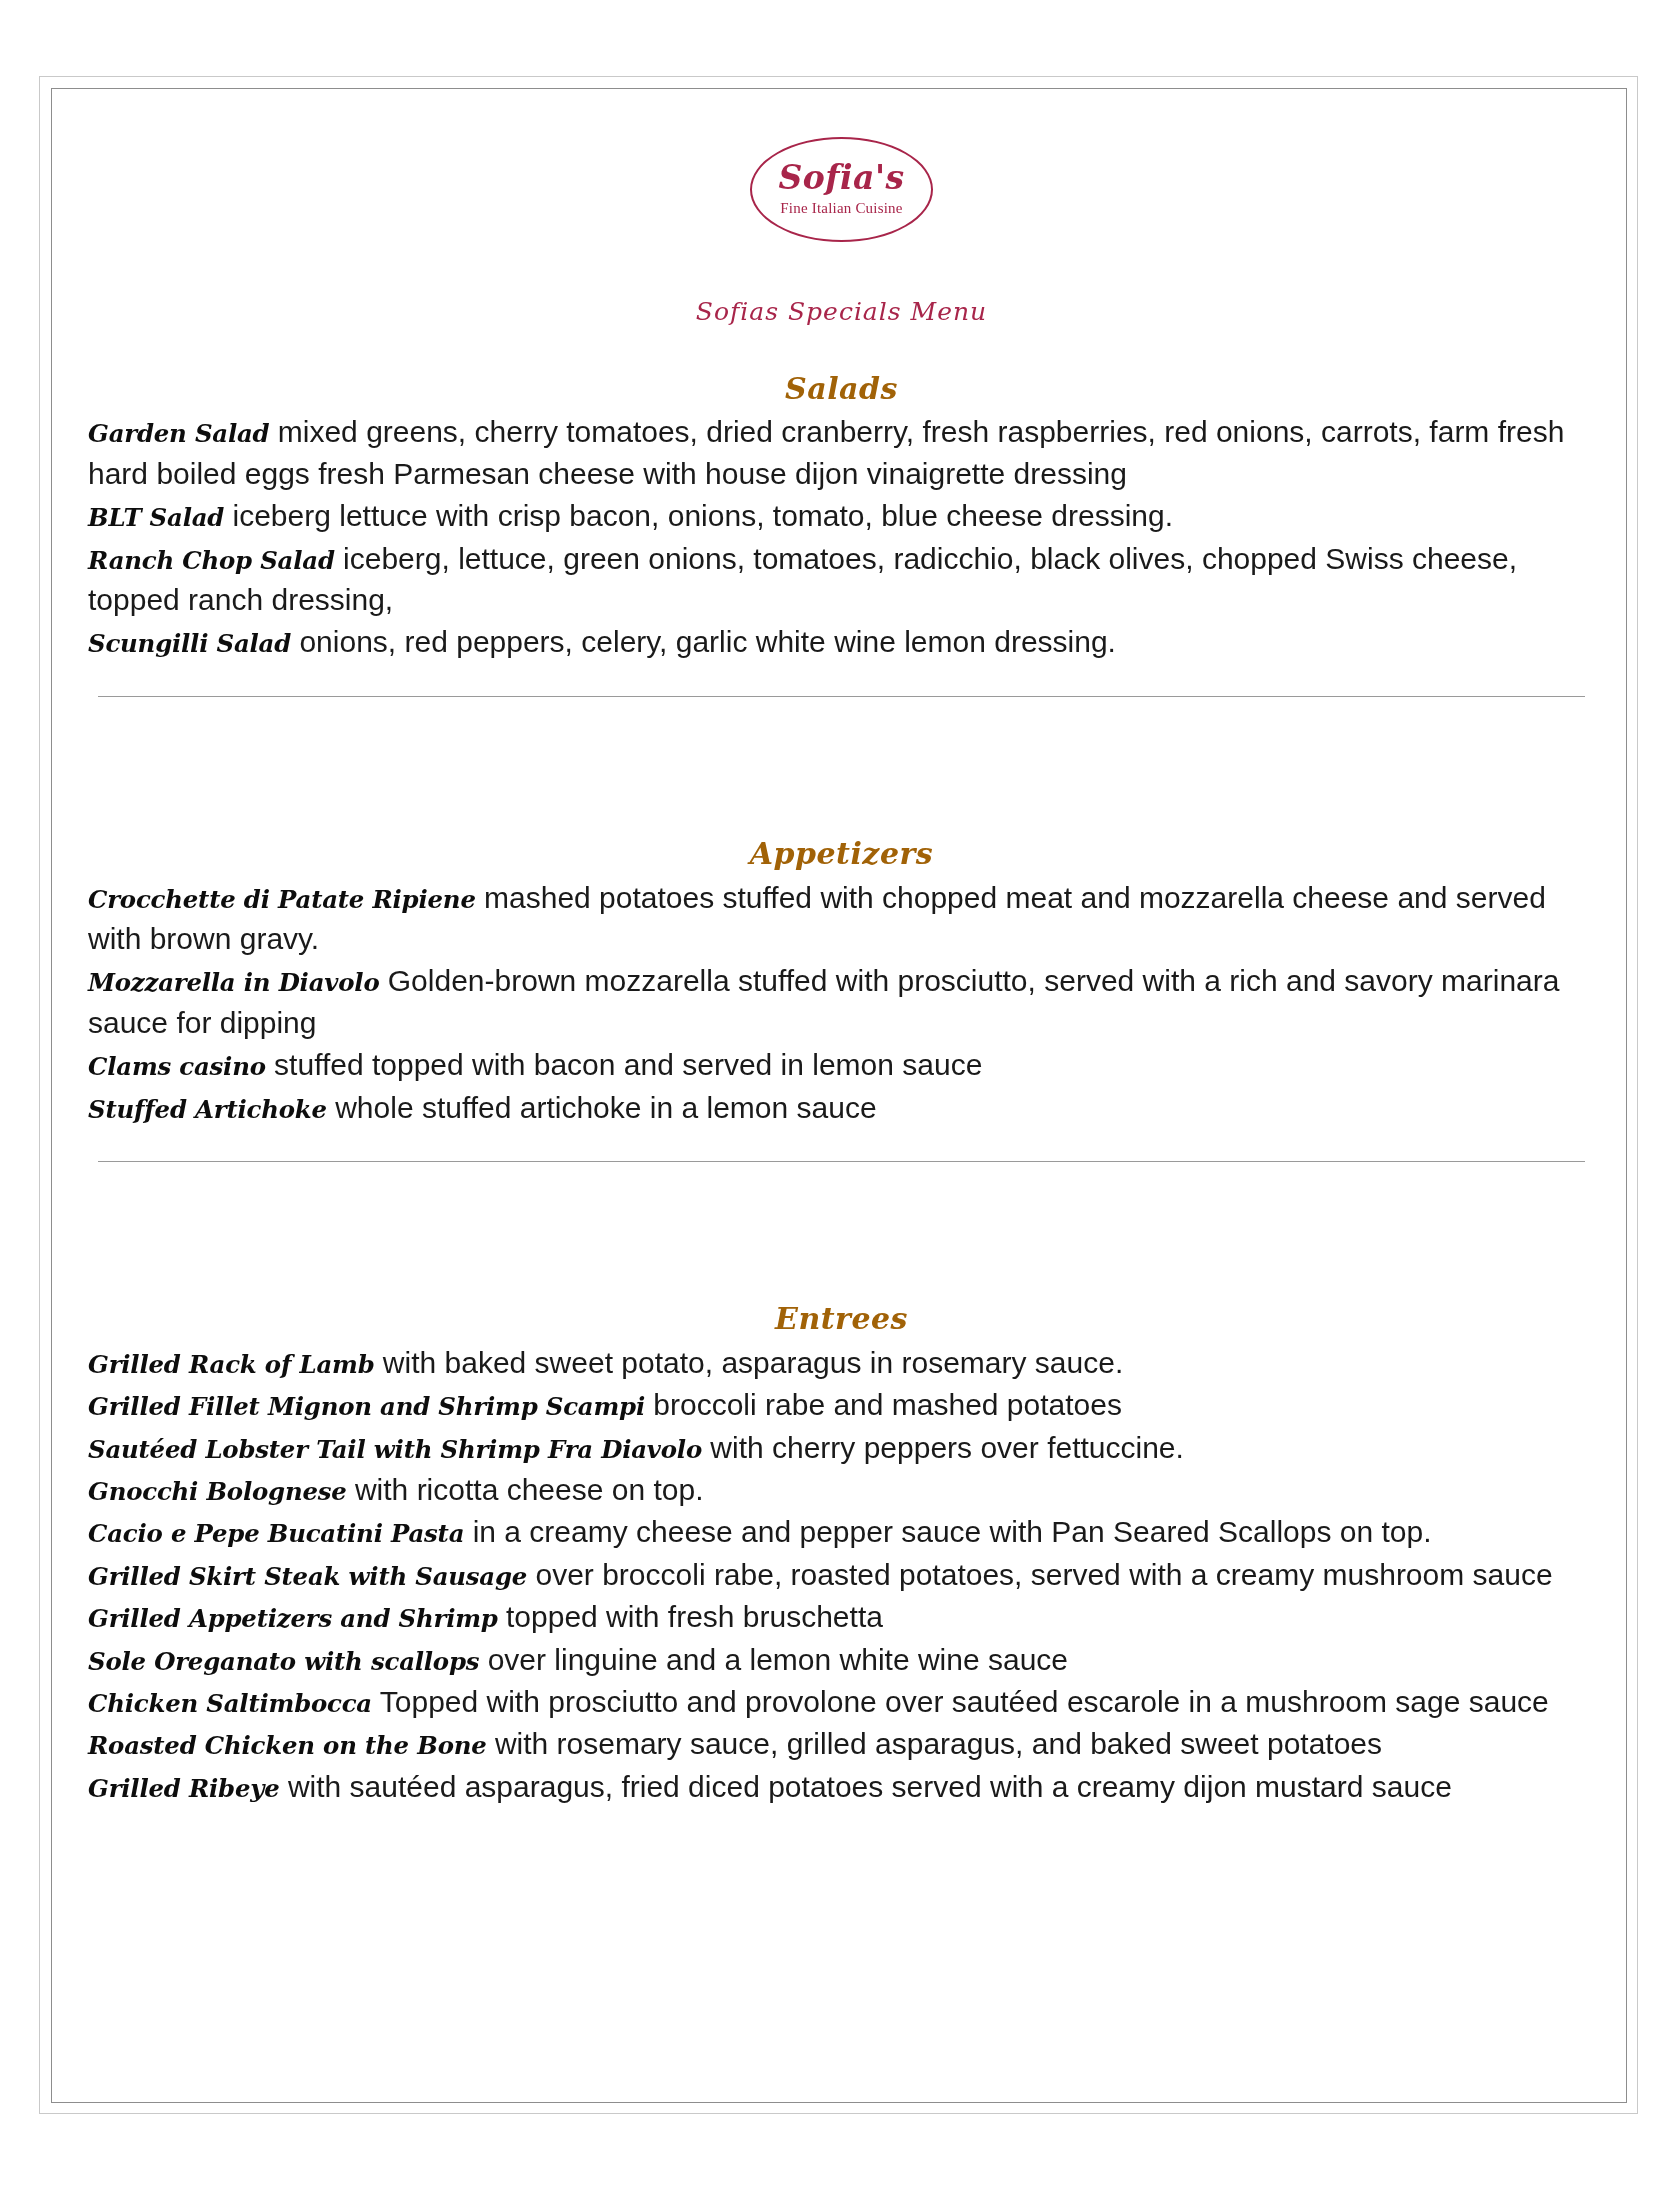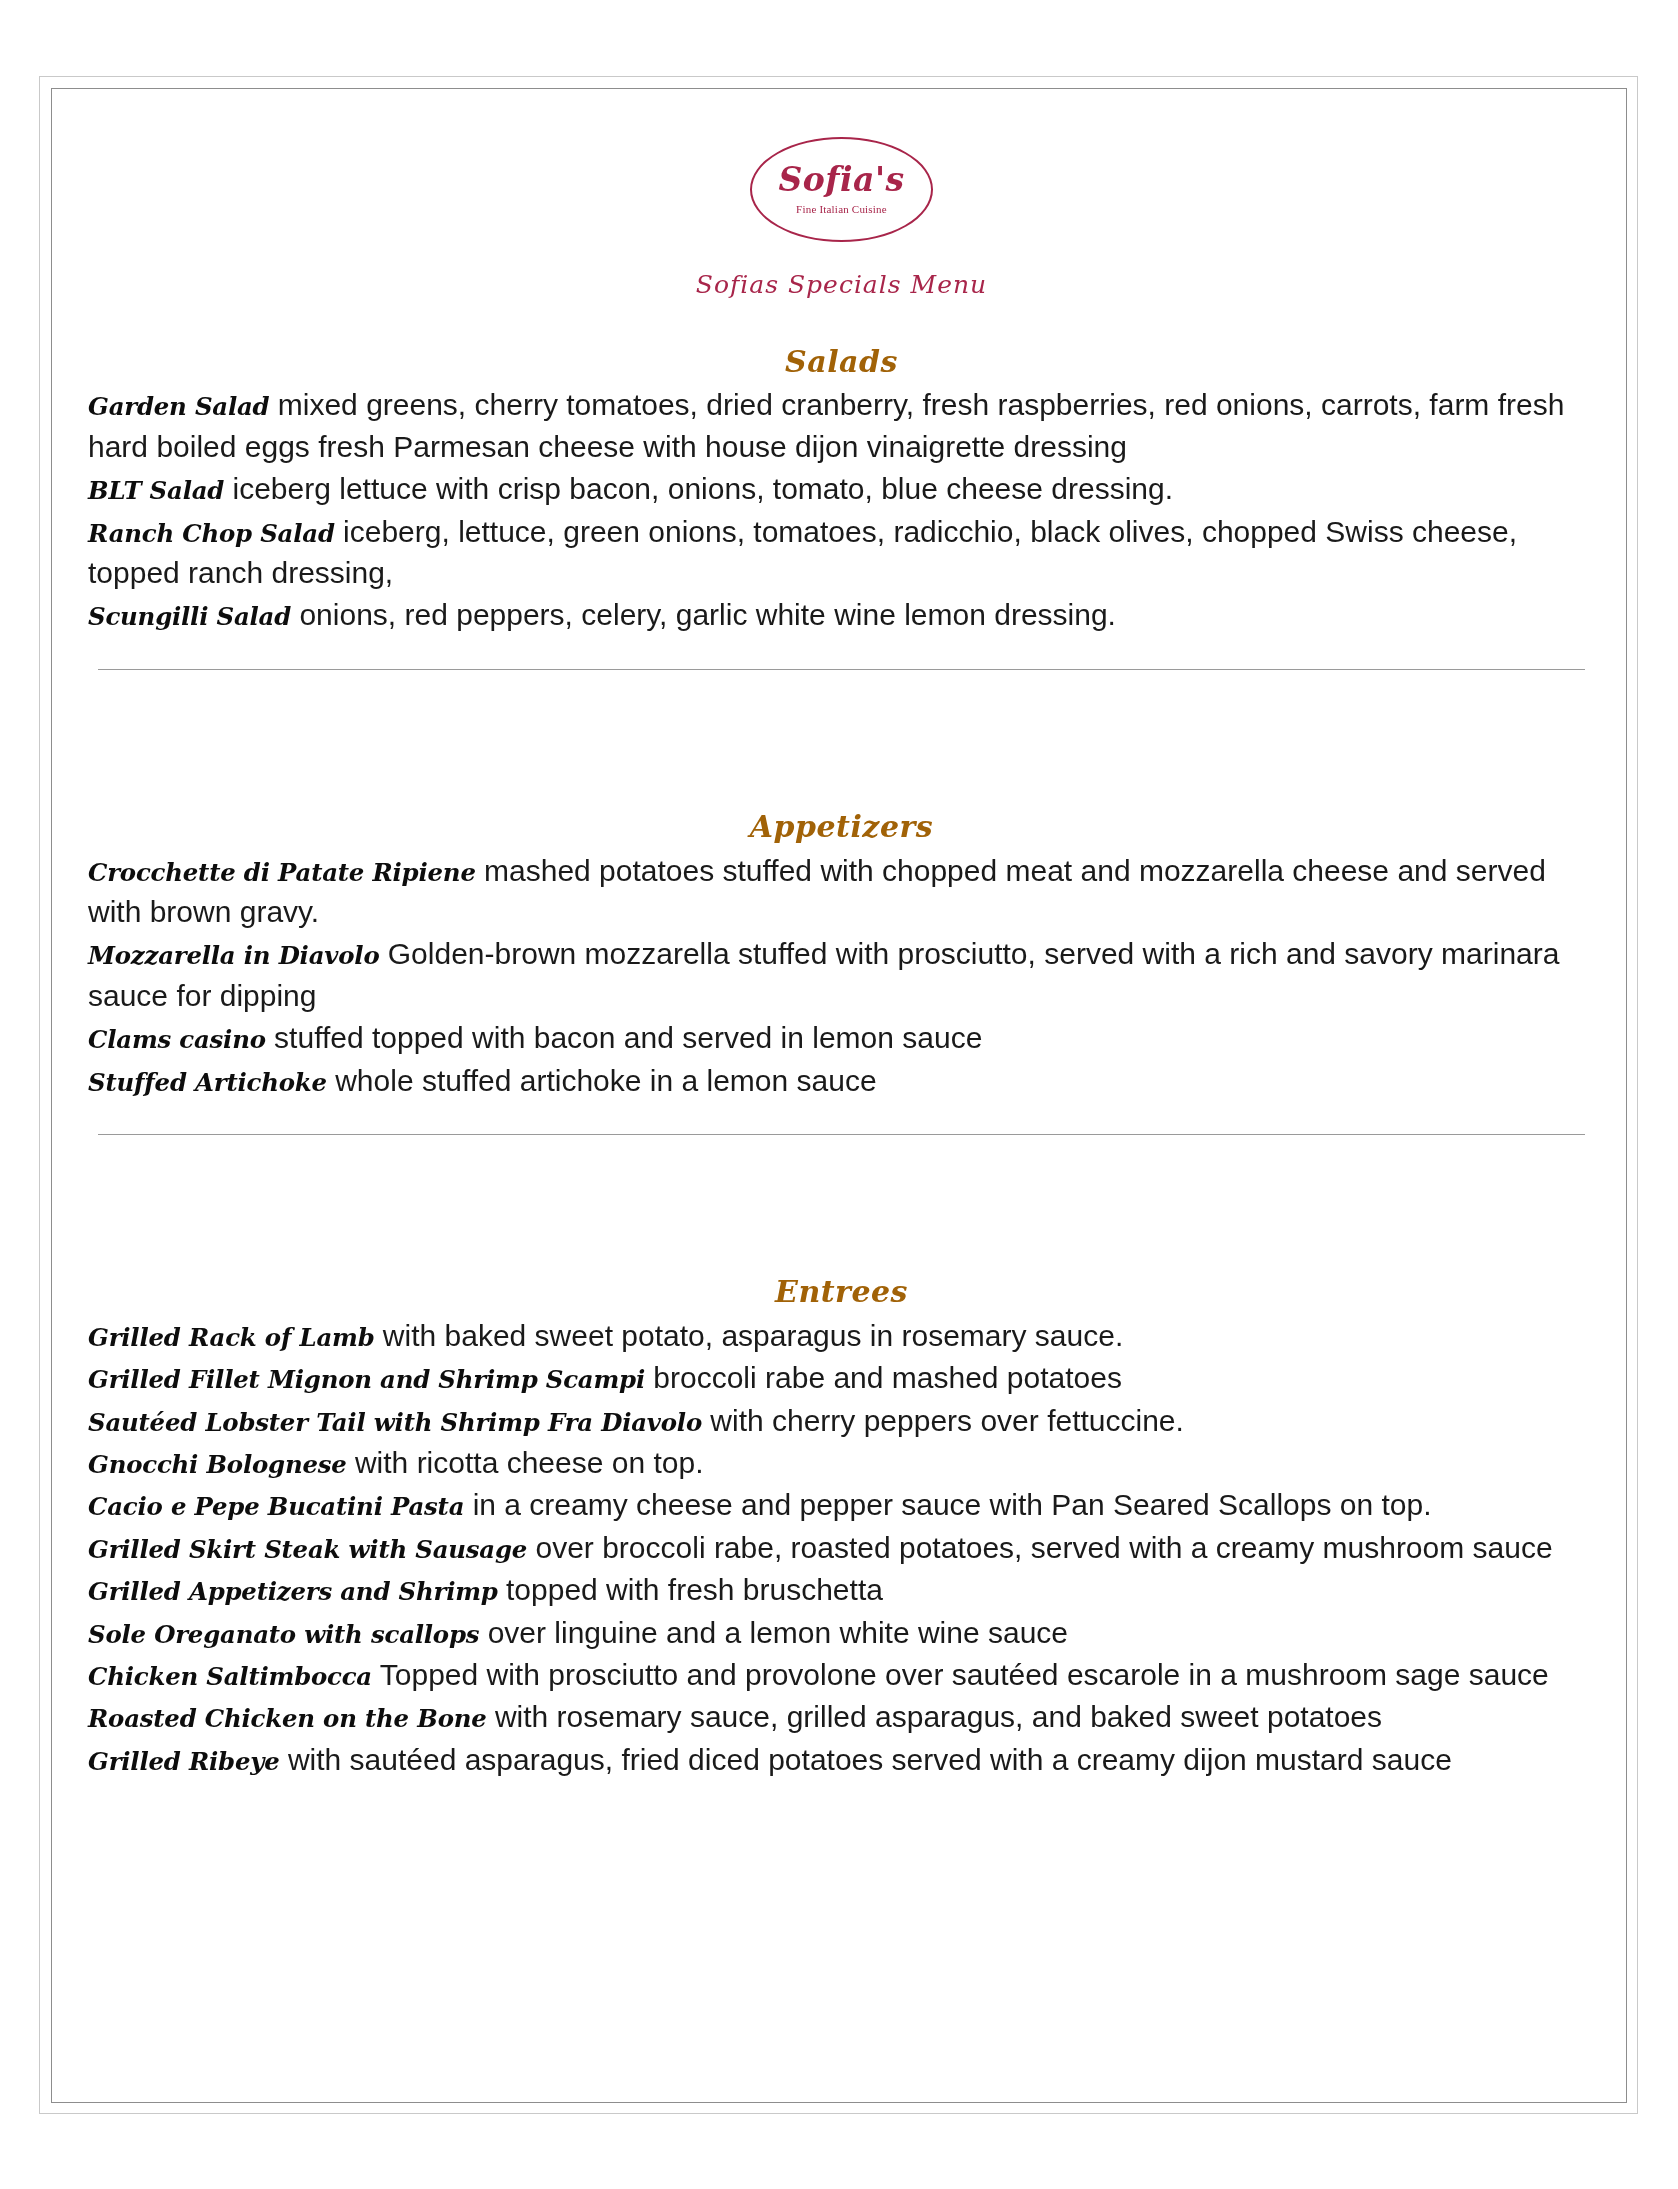--- a/index.html
+++ b/index.html
@@ -69,28 +69,28 @@
   .logo-name {
     font-family: "DejaVu Serif", serif;
     font-style: italic;
     font-weight: bold;
     font-size: 33px;
     line-height: 1;
     letter-spacing: 0.5px;
   }
   .logo-sub {
     font-family: "Liberation Serif", serif;
-    font-size: 11px;
+    font-size: 15px;
     margin-top: 6.8px;
     letter-spacing: 0.2px;
   }
 
   .menu-subtitle {
     text-align: center;
-    margin-top: 28px;
+    margin-top: 55px;
     color: #a8254a;
     font-family: "DejaVu Serif", serif;
     font-style: italic;
     font-size: 25px;
     letter-spacing: 1px;
   }
 
   
   .section {
     margin-top: 45px;

